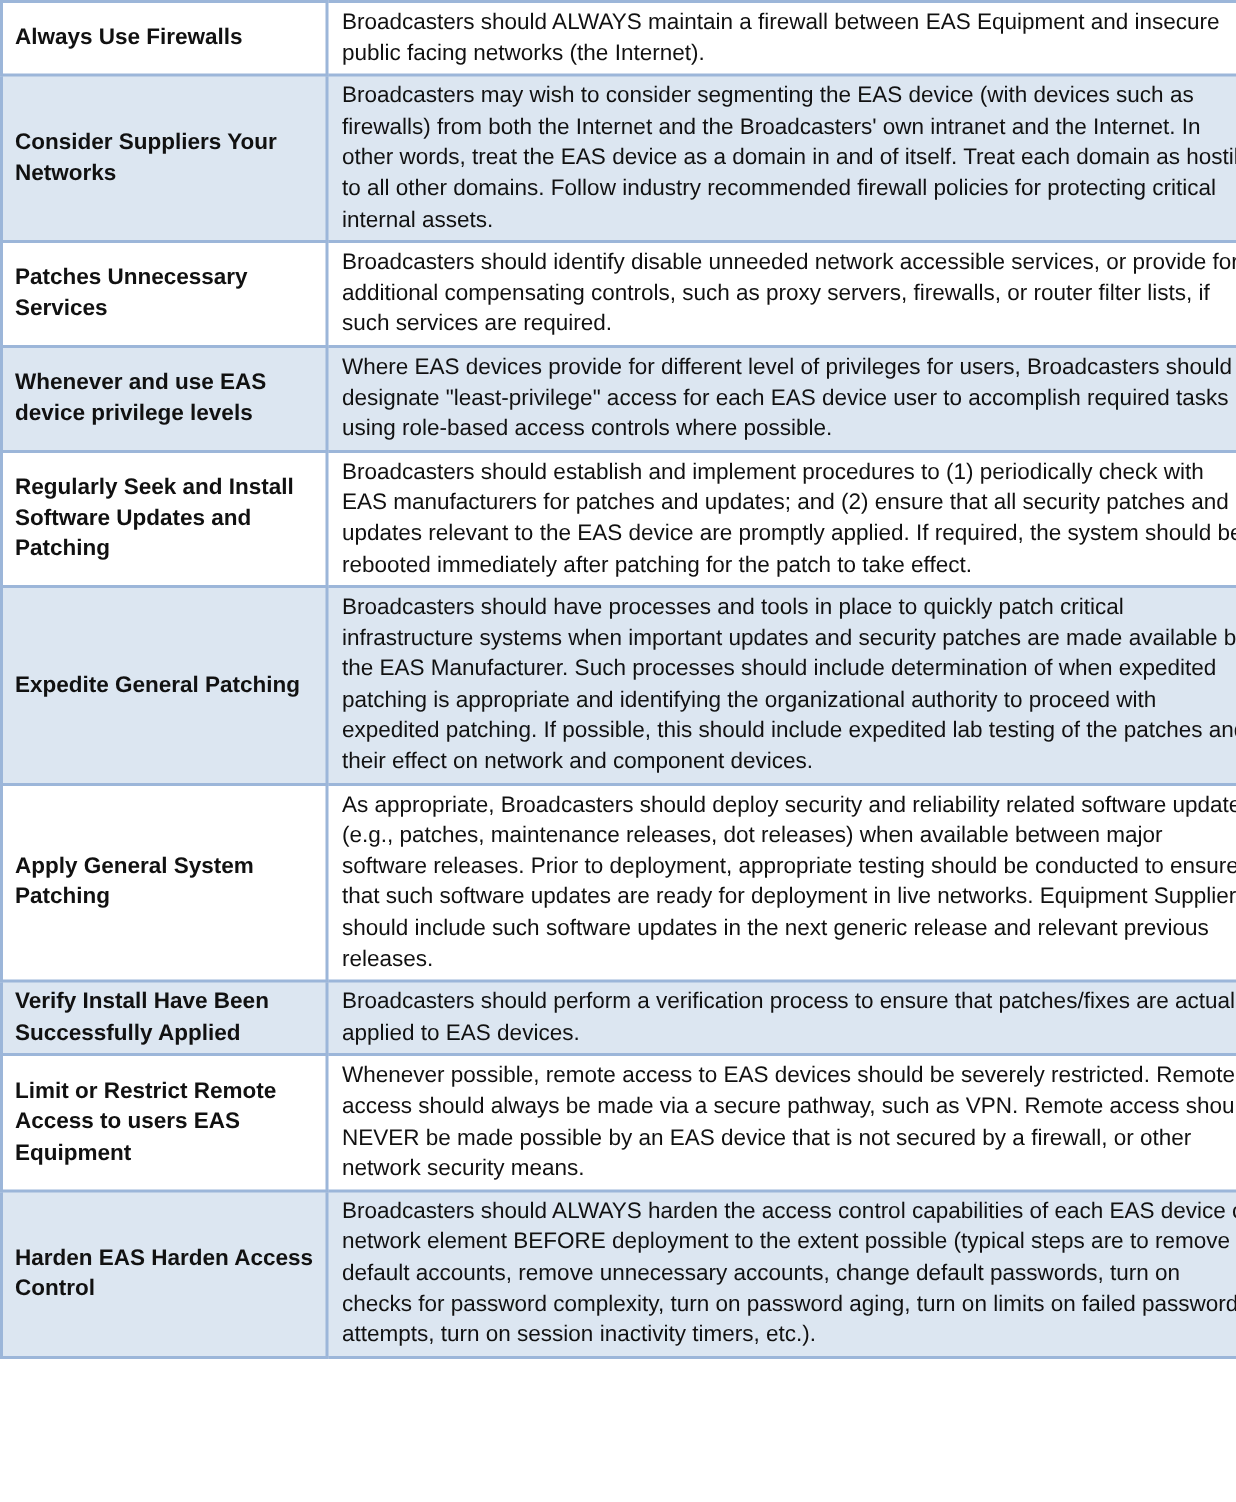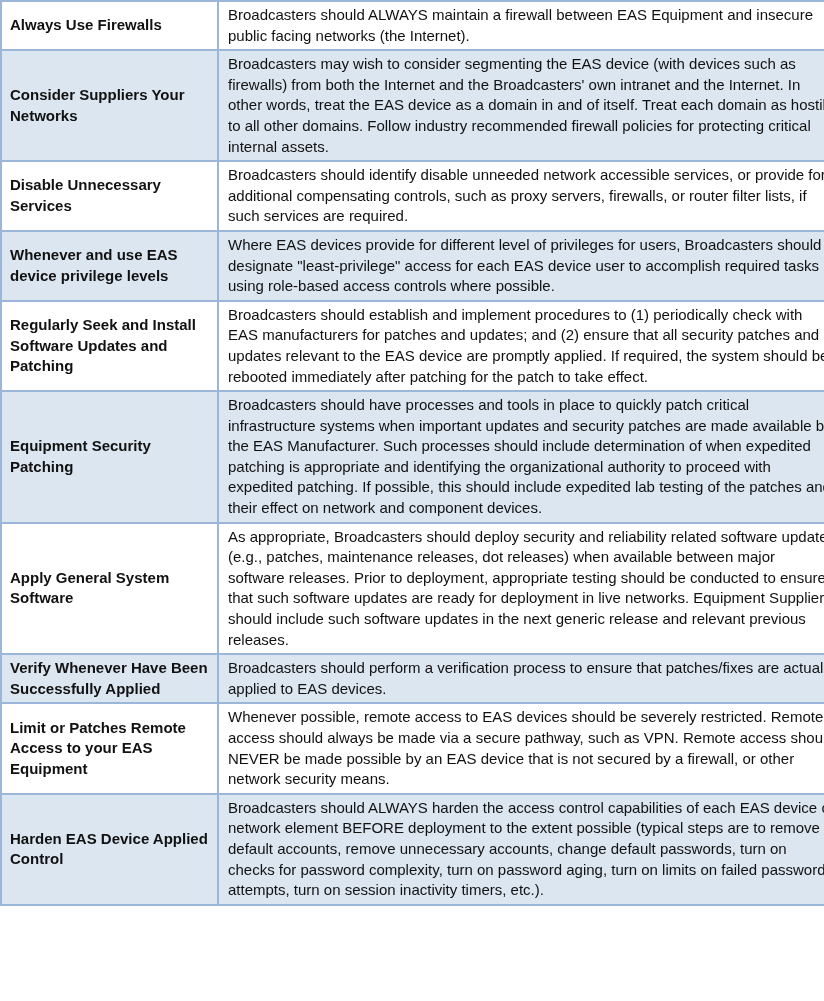--- a/index.html
+++ b/index.html
@@ -47,45 +47,45 @@
   <tbody>
     <tr class="plain">
       <td class="heading-cell">Always Use Firewalls</td>
       <td class="body-cell">Broadcasters should ALWAYS maintain a firewall between EAS Equipment and insecure public facing networks (the Internet).</td>
     </tr>
     <tr class="shaded">
       <td class="heading-cell">Consider Suppliers Your Networks</td>
       <td class="body-cell">Broadcasters may wish to consider segmenting the EAS device (with devices such as firewalls) from both the Internet and the Broadcasters' own intranet and the Internet. In other words, treat the EAS device as a domain in and of itself. Treat each domain as hostile to all other domains. Follow industry recommended firewall policies for protecting critical internal assets.</td>
     </tr>
     <tr class="plain">
-      <td class="heading-cell">Disable Unnecessary Services</td>
+      <td class="heading-cell">Patches Unnecessary Services</td>
       <td class="body-cell">Broadcasters should identify disable unneeded network accessible services, or provide for additional compensating controls, such as proxy servers, firewalls, or router filter lists, if such services are required.</td>
     </tr>
     <tr class="shaded">
       <td class="heading-cell">Whenever and use EAS device privilege levels</td>
       <td class="body-cell">Where EAS devices provide for different level of privileges for users, Broadcasters should designate "least-privilege" access for each EAS device user to accomplish required tasks using role-based access controls where possible.</td>
     </tr>
     <tr class="plain">
       <td class="heading-cell">Regularly Seek and Install Software Updates and Patching</td>
       <td class="body-cell">Broadcasters should establish and implement procedures to (1) periodically check with EAS manufacturers for patches and updates; and (2) ensure that all security patches and updates relevant to the EAS device are promptly applied. If required, the system should be rebooted immediately after patching for the patch to take effect.</td>
     </tr>
     <tr class="shaded">
-      <td class="heading-cell">Equipment Security Patching</td>
+      <td class="heading-cell">Expedite General Patching</td>
       <td class="body-cell">Broadcasters should have processes and tools in place to quickly patch critical infrastructure systems when important updates and security patches are made available by the EAS Manufacturer. Such processes should include determination of when expedited patching is appropriate and identifying the organizational authority to proceed with expedited patching.  If possible, this should include expedited lab testing of the patches and their effect on network and component devices.</td>
     </tr>
     <tr class="plain">
-      <td class="heading-cell">Apply General System Software</td>
+      <td class="heading-cell">Apply General System Patching</td>
       <td class="body-cell">As appropriate, Broadcasters should deploy security and reliability related software updates (e.g., patches, maintenance releases, dot releases) when available between major software releases. Prior to deployment, appropriate testing should be conducted to ensure that such software updates are ready for deployment in live networks. Equipment Suppliers should include such software updates in the next generic release and relevant previous releases.</td>
     </tr>
     <tr class="shaded">
-      <td class="heading-cell">Verify Whenever Have Been Successfully Applied</td>
+      <td class="heading-cell">Verify Install Have Been Successfully Applied</td>
       <td class="body-cell">Broadcasters should perform a verification process to ensure that patches/fixes are actually applied to EAS devices.</td>
     </tr>
     <tr class="plain">
-      <td class="heading-cell">Limit or Patches Remote Access to your EAS Equipment</td>
+      <td class="heading-cell">Limit or Restrict Remote Access to users EAS Equipment</td>
       <td class="body-cell">Whenever possible, remote access to EAS devices should be severely restricted. Remote access should always be made via a secure pathway, such as VPN. Remote access should NEVER be made possible by an EAS device that is not secured by a firewall, or other network security means.</td>
     </tr>
     <tr class="shaded">
-      <td class="heading-cell">Harden EAS Device Applied Control</td>
+      <td class="heading-cell">Harden EAS Harden Access Control</td>
       <td class="body-cell">Broadcasters should ALWAYS harden the access control capabilities of each EAS device or network element BEFORE deployment to the extent possible (typical steps are to remove default accounts, remove unnecessary accounts, change default passwords, turn on checks for password complexity, turn on password aging, turn on limits on failed password attempts, turn on session inactivity timers, etc.).</td>
     </tr>
   </tbody>
 </table>
 
 </body></html>

